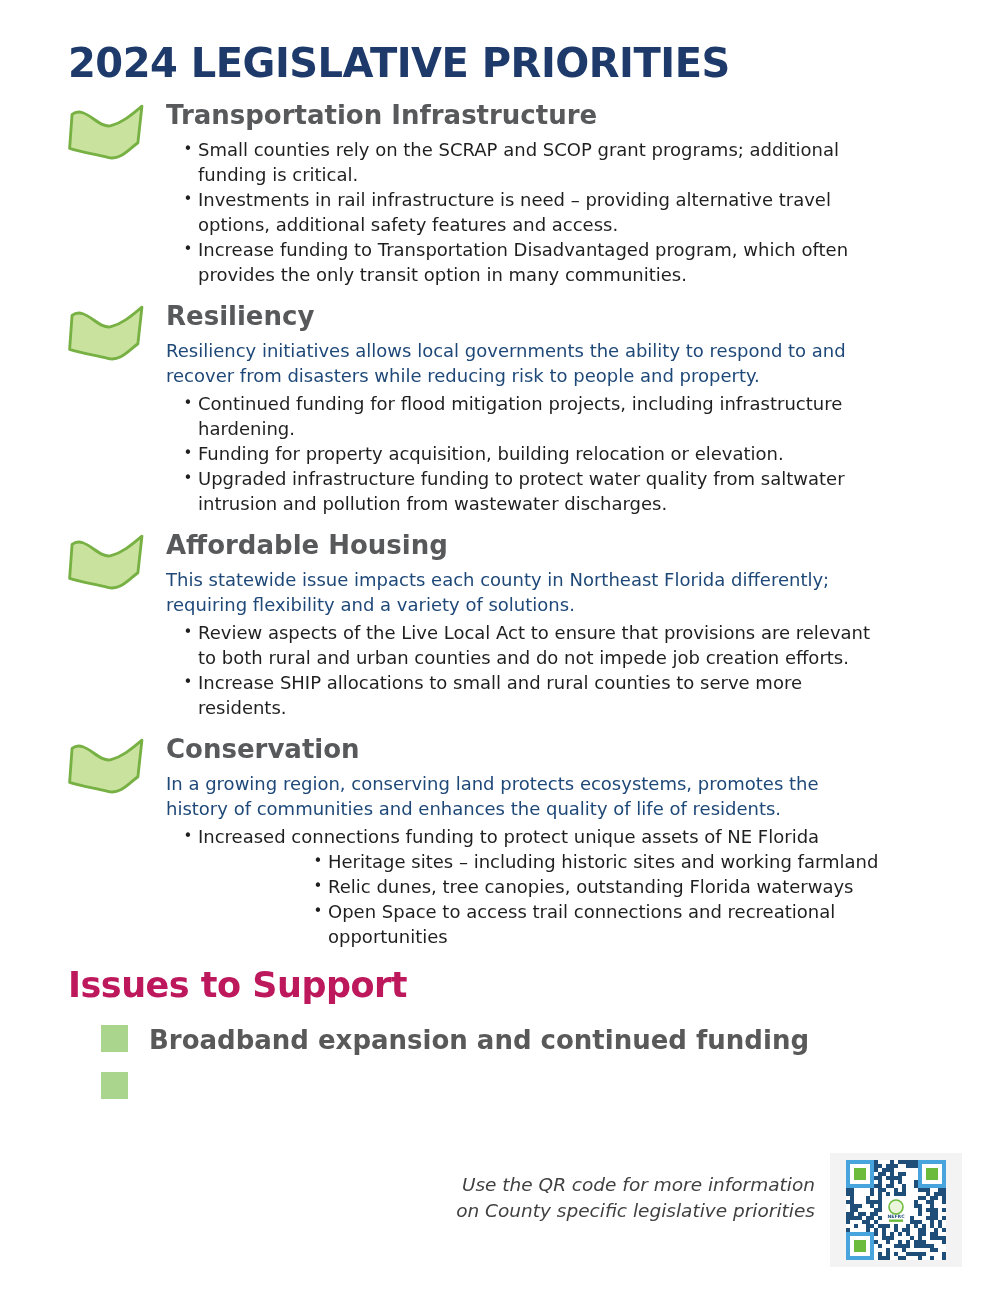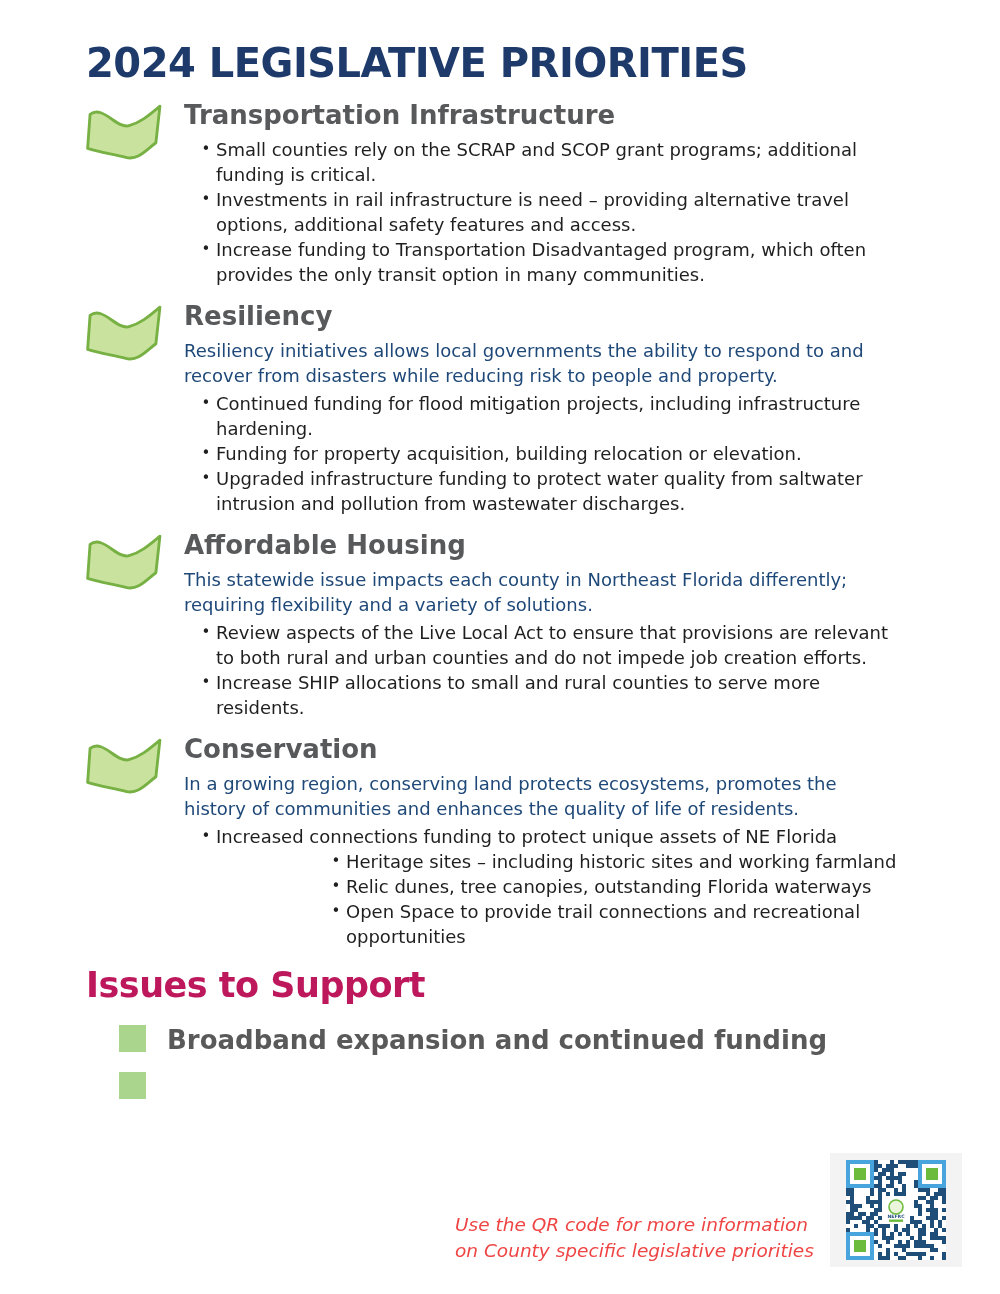--- a/index.html
+++ b/index.html
@@ -1,18 +1,18 @@
 <!DOCTYPE html>
 <html><head>
 <meta charset="utf-8">
 <style>
   html,body{margin:0;padding:0;background:#fff;}
   .page{
     position:relative;width:1000px;height:1294px;overflow:hidden;
-    box-sizing:border-box;padding:40px 58px 0 86px;background:#fff;
+    box-sizing:border-box;padding:40px 58px 0 68px;background:#fff;
     font-family:"DejaVu Sans","Liberation Sans",sans-serif;
   }
   .title{
     font-size:40px;font-weight:bold;color:#1e3a6b;letter-spacing:-0.5px;
     margin:0 0 14px 0;line-height:46px;
   }
   .section{display:flex;margin-bottom:14px;}
   .flag-col{width:98px;flex:none;padding-top:3px;}
   .flag-col svg{display:block;}
   .sec-body{flex:1;min-width:0;}
@@ -29,22 +29,22 @@
   .bullet .btext{flex:1;min-width:0;white-space:pre-line;}
   .bullet.sub .marker{margin-left:142px;}
   .issues-heading{
     font-size:35px;font-weight:bold;color:#be185d;letter-spacing:-0.5px;
     margin:10px 0 18px 0;line-height:44px;
   }
   .issue-item{display:flex;align-items:flex-start;margin:0 0 17px 33px;}
   .issue-square{flex:none;width:27px;height:27px;background:#a9d58c;margin-right:21px;}
   .issue-label{font-size:26px;font-weight:bold;color:#595959;line-height:30px;}
   .qr-note{
-    position:absolute;left:455px;top:1212px;width:360px;text-align:left;
-    font-size:18.5px;font-style:italic;color:#ef4444;line-height:26px;
+    position:absolute;left:455px;top:1172px;width:360px;text-align:right;
+    font-size:18.5px;font-style:italic;color:#404040;line-height:26px;
   }
   .qr-panel{
     position:absolute;left:830px;top:1153px;width:132px;height:114px;
     background:#f3f3f3;display:flex;align-items:center;justify-content:center;
   }
 </style>
 </head>
 <body>
 
 <div class="page">
@@ -149,21 +149,21 @@
             <div class="bullet sub">
               <span class="marker">•</span>
               <div class="btext">Heritage sites – including historic sites and working farmland</div>
             </div>
             <div class="bullet sub">
               <span class="marker">•</span>
               <div class="btext">Relic dunes, tree canopies, outstanding Florida waterways</div>
             </div>
             <div class="bullet sub">
               <span class="marker">•</span>
-              <div class="btext">Open Space to provide trail connections and recreational
+              <div class="btext">Open Space to access trail connections and recreational
 opportunities</div>
             </div>
           </div>
         </div>
       </section>
     </div>
 
   <h1 class="issues-heading">Issues to Support</h1>
 
   <div class="issue-item">

